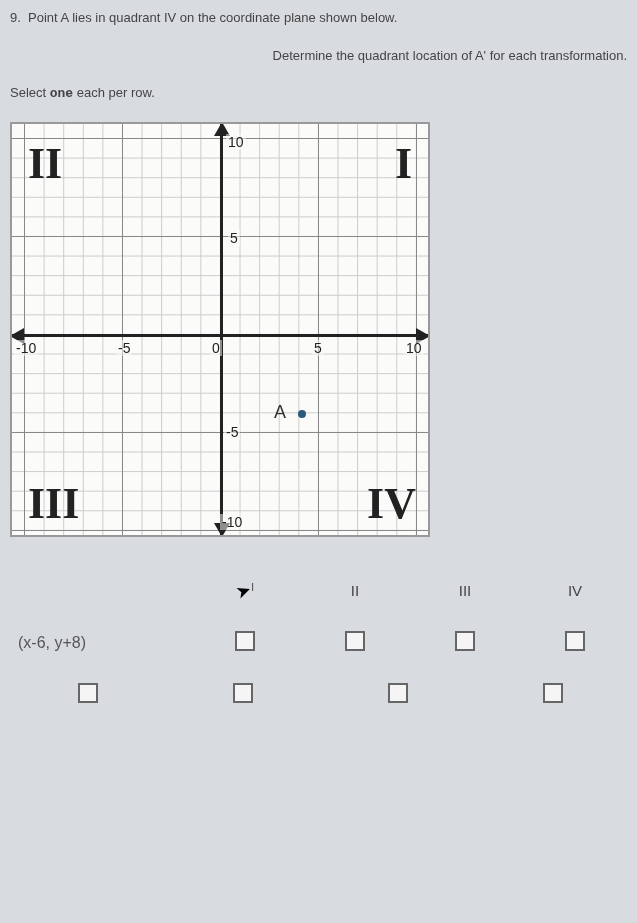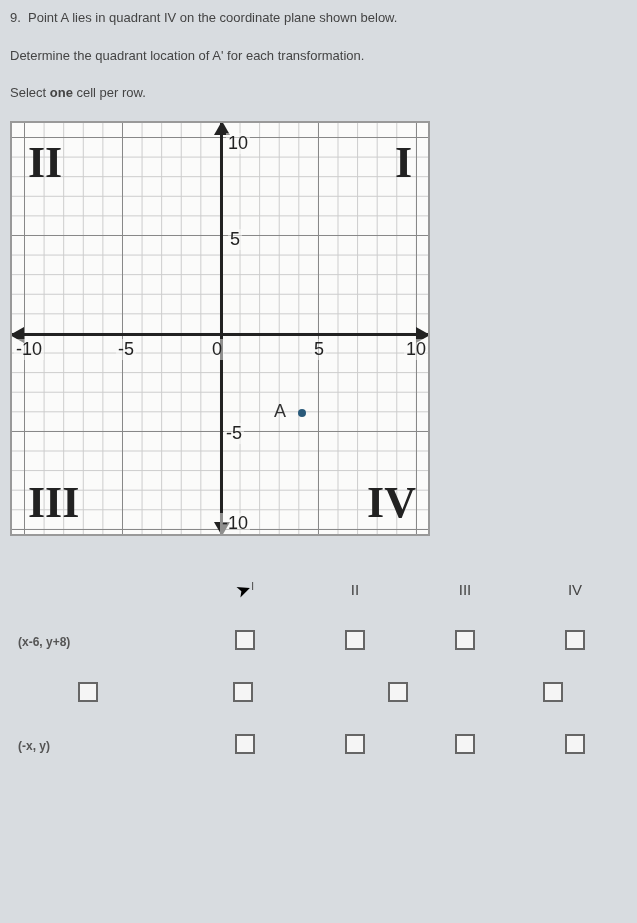--- a/index.html
+++ b/index.html
@@ -11,22 +11,22 @@
       padding: 8px 10px;
       color: #333;
       position: relative;
     }
     .question-text {
       font-size: 13px;
       line-height: 1.5;
       color: #444;
       margin-bottom: 18px;
     }
-    .question-text.line2 { margin-bottom: 18px; }
-    .question-text .bold { font-weight: bold; }
+    .question-text.line2 { margin-bottom: 18px; text-align: right; }
+    .question-text .bold { font-weight: bold; font-family: Liberation Mono, monospace; }
     .graph-container {
       width: 420px;
       height: 415px;
       background: #fbfbfa;
       border: 2px solid #999;
       position: relative;
       margin-top: 10px;
       overflow: hidden;
     }
     .grid {
@@ -58,21 +58,21 @@
       width: 3px; background: #222;
     }
     .arrow {
       position: absolute;
       width: 0; height: 0;
     }
     .arrow-up { left: 202px; top: -2px; border-left: 8px solid transparent; border-right: 8px solid transparent; border-bottom: 14px solid #222; }
     .arrow-down { left: 202px; bottom: -2px; border-left: 8px solid transparent; border-right: 8px solid transparent; border-top: 14px solid #222; }
     .arrow-left { top: 204px; left: -2px; border-top: 8px solid transparent; border-bottom: 8px solid transparent; border-right: 14px solid #222; }
     .arrow-right { top: 204px; right: -2px; border-top: 8px solid transparent; border-bottom: 8px solid transparent; border-left: 14px solid #222; }
-    .axlabel { position: absolute; font-size: 18px; color: #222; background: rgba(251,251,250,0.5); padding: 0 2px; }
+    .axlabel { position: absolute; font-size: 14px; color: #222; background: rgba(251,251,250,0.5); padding: 0 2px; }
     .quadrant {
       position: absolute;
       font-family: 'Times New Roman', serif;
       font-size: 44px;
       font-weight: bold;
       color: #222;
     }
     .point-a { position: absolute; font-size: 18px; color: #333; font-weight: 500;}
     .point-dot { position: absolute; width: 8px; height: 8px; background: #2a5a7a; border-radius: 50%; }
     
@@ -80,24 +80,23 @@
       margin-top: 28px;
       width: 620px;
     }
     .header-row, .data-row {
       display: flex;
       align-items: center;
       height: 52px;
     }
     .row-label {
       width: 180px;
-      font-size: 12px;
+      font-size: 16px;
       color: #555;
       padding-left: 8px;
-      font-weight: bold;
     }
     .col-head {
       flex: 1;
       text-align: center;
       font-size: 15px;
       color: #444;
     }
     .cell {
       flex: 1;
       text-align: center;
@@ -118,21 +117,21 @@
   </style>
 </head>
 <body>
 
 <div class="question-text">
   <span>9.</span>
   &nbsp;<span>Point A lies in quadrant IV on the coordinate plane shown below.</span>
 </div>
 <div class="question-text line2">Determine the quadrant location of A' for each transformation.</div>
 <div class="question-text">
-  <span>Select </span><span class="bold">one</span><span> cell per row.</span>
+  <span>Select </span><span class="bold">one</span><span> each per row.</span>
 </div>
 
 <div class="graph-container">
   <div class="grid"></div>
   <div class="major-grid"></div>
   <div class="axis-x"></div>
   <div class="axis-y"></div>
   <div class="arrow arrow-up"></div>
   <div class="arrow arrow-down"></div>
   <div class="arrow arrow-left"></div>
@@ -175,20 +174,13 @@
     <div class="cell"><span class="checkbox"></span></div>
   </div>
 
   <div class="data-row">
     <div class="cell"><span class="checkbox"></span></div>
     <div class="cell"><span class="checkbox"></span></div>
     <div class="cell"><span class="checkbox"></span></div>
     <div class="cell"><span class="checkbox"></span></div>
   </div>
 
-  <div class="data-row">
-    <div class="row-label">(-x, y)</div>
-    <div class="cell"><span class="checkbox"></span></div>
-    <div class="cell"><span class="checkbox"></span></div>
-    <div class="cell"><span class="checkbox"></span></div>
-    <div class="cell"><span class="checkbox"></span></div>
-  </div>
 </div>
 
 </body></html>

